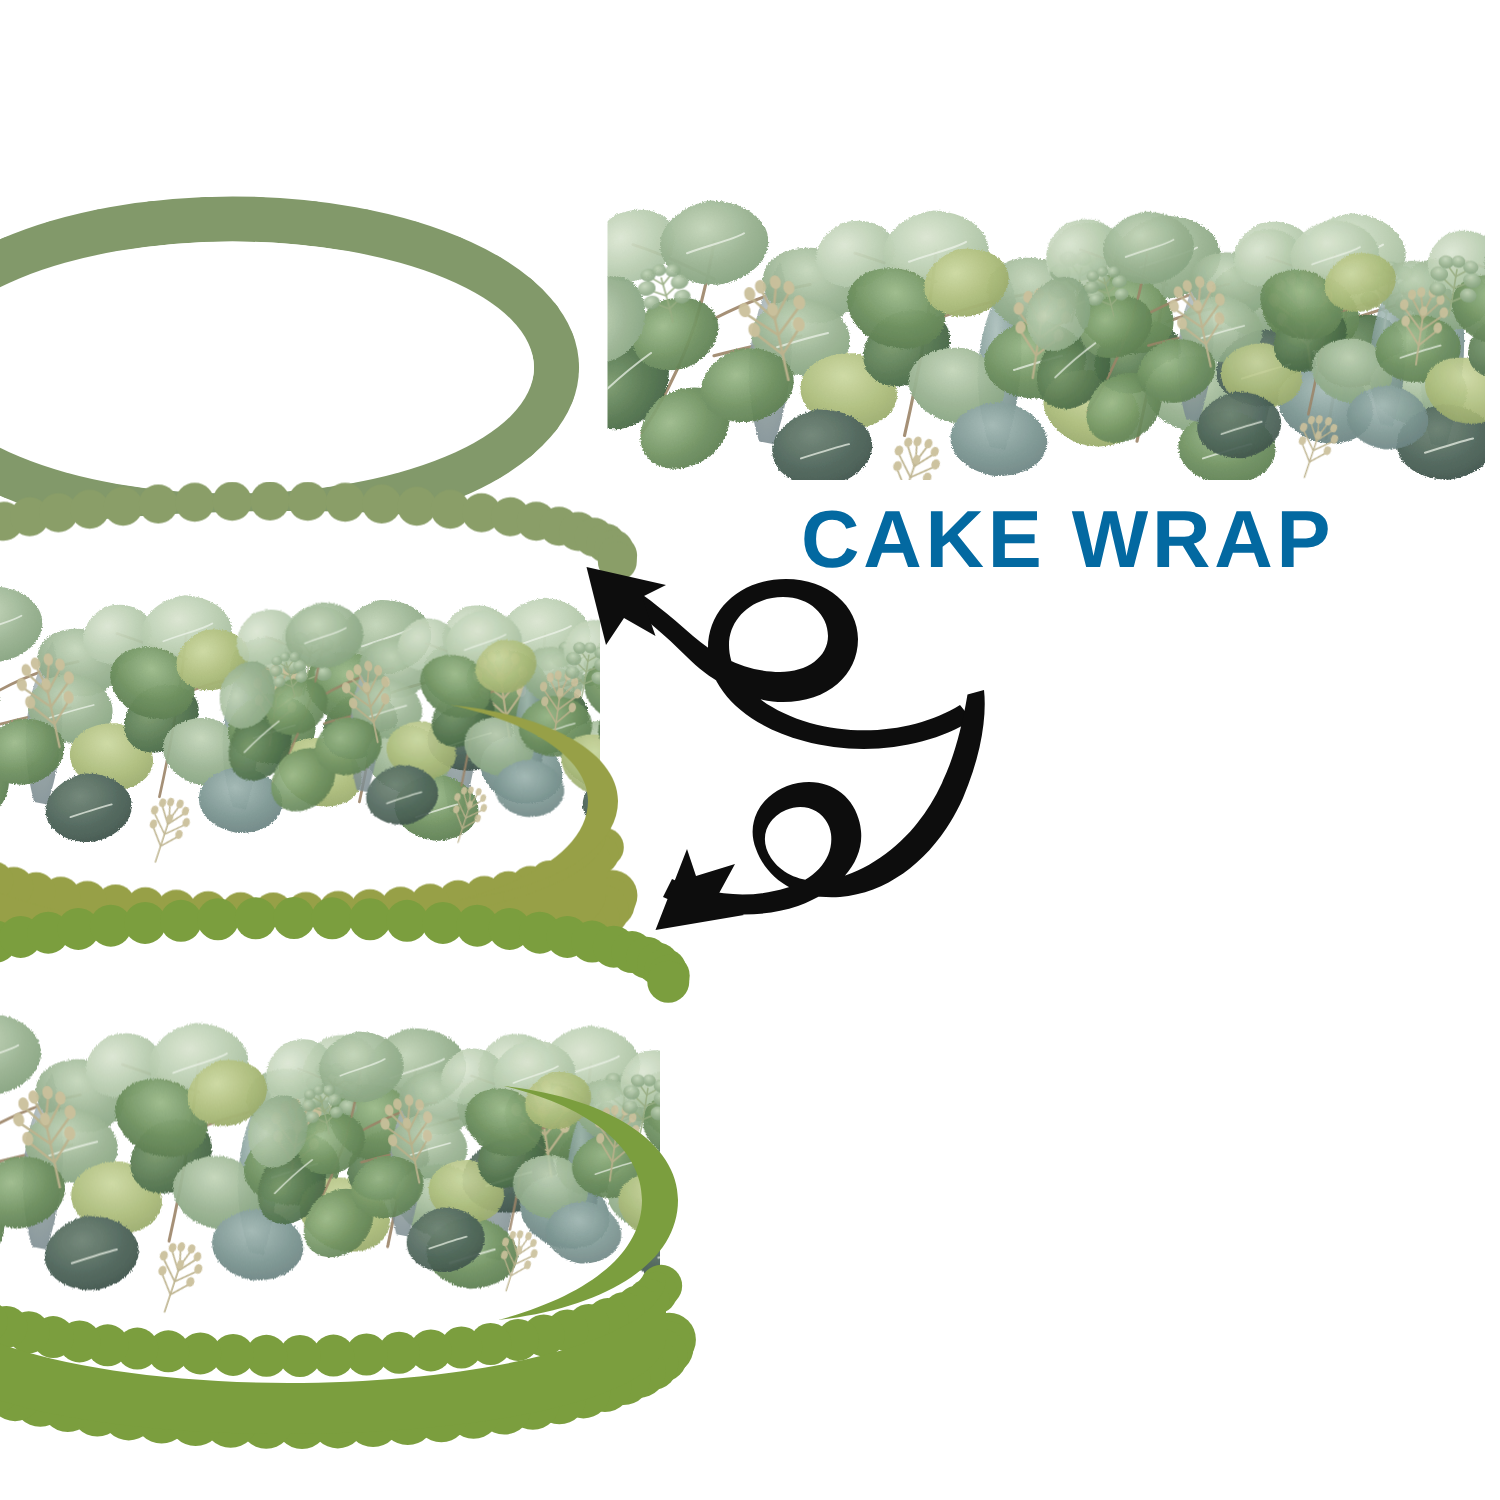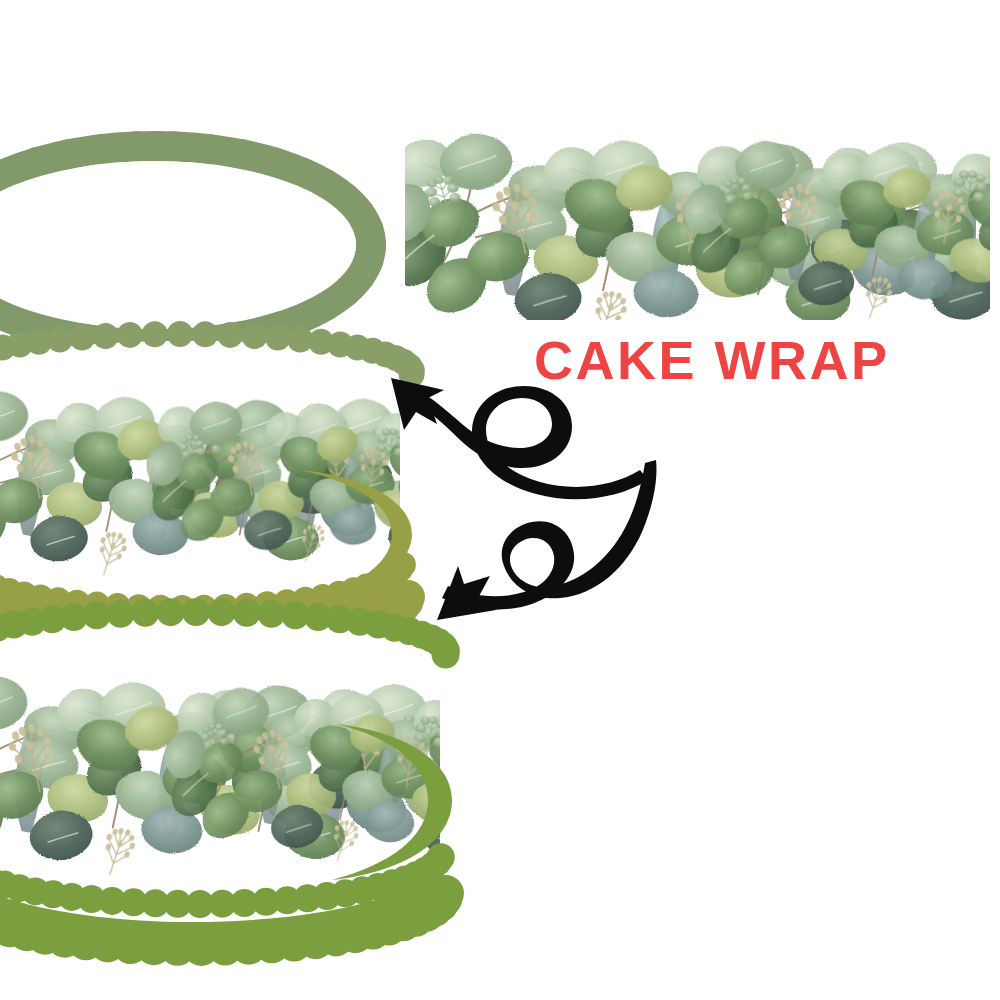--- a/index.html
+++ b/index.html
@@ -28,21 +28,21 @@
   }
   #title {
     position: absolute;
     left: 534px;
     top: 332px;
     width: 420px;
     font-family: "Liberation Sans", sans-serif;
     font-weight: 700;
     font-size: 54px;
     letter-spacing: 2.5px;
-    color: #ef4444;
+    color: #0369a1;
     line-height: 56px;
     white-space: nowrap;
     -webkit-font-smoothing: antialiased;
   }
 </style>
 </head>
 <body>
 
 <div id="canvas">
 

